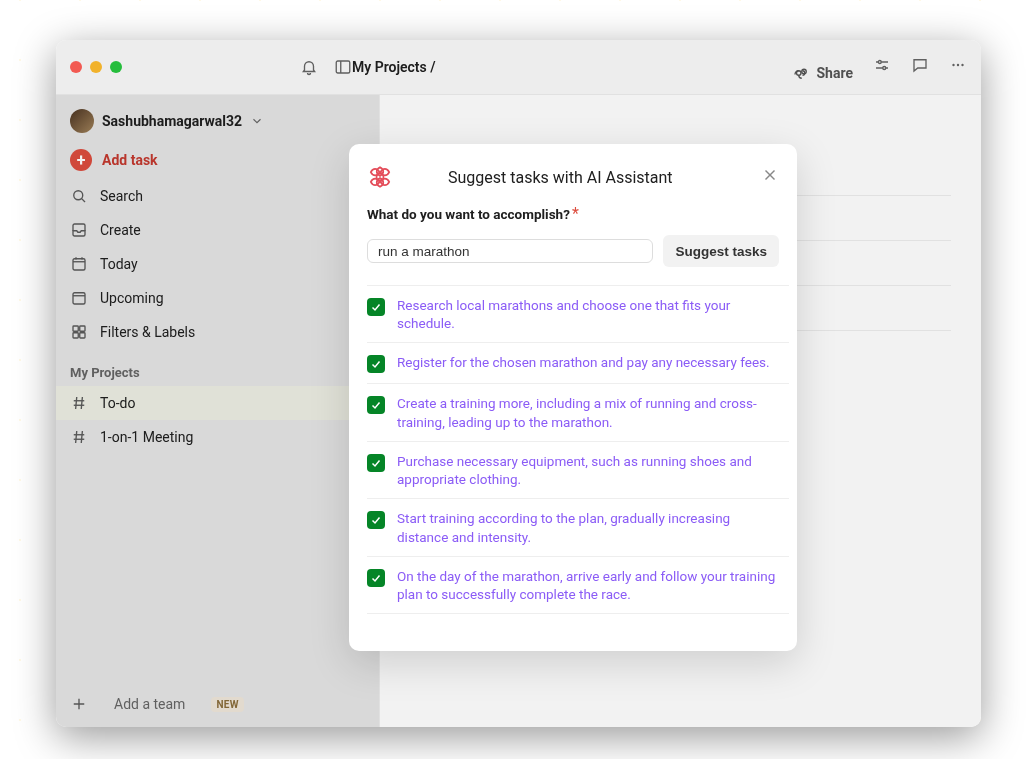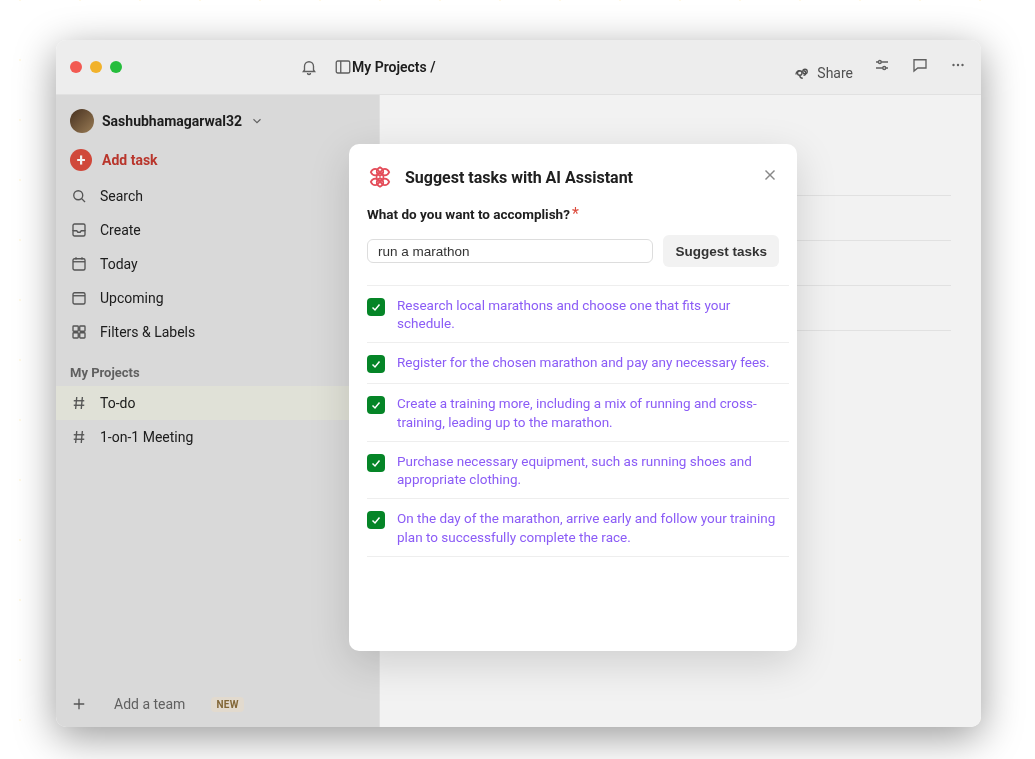--- a/index.html
+++ b/index.html
@@ -41,21 +41,21 @@
   .traffic { display: flex; gap: 8px; margin-right: 10px; }
   .dot { width: 12px; height: 12px; border-radius: 50%; }
   .dot.red { background: #ff5f57; }
   .dot.yellow { background: #febc2e; }
   .dot.green { background: #28c840; }
   .header-icons { display: flex; align-items: center; gap: 16px; margin-left: 168px; }
   .hicon { width: 18px; height: 18px; color: #666; cursor: pointer; }
   .breadcrumb { color: #202020; font-size: 14px; font-weight: 600; }
   .spacer { flex: 1; }
   .header-right { display: flex; align-items: center; gap: 20px; color: #666; }
-  .share { display: flex; align-items: center; gap: 6px; font-size: 14px; color: #555; font-weight: 400; cursor: pointer; margin-top: 11px; }
+  .share { display: flex; align-items: center; gap: 6px; font-size: 14px; color: #555; font-weight: 700; cursor: pointer; margin-top: 11px; }
   .iconbtn { color: #666; cursor: pointer; }
   .content { display: flex; height: calc(100% - 55px); }
   .sidebar { width: 324px; padding: 10px 0 0; border-right: 1px solid #eee; background: #e5e5e5; display: flex; flex-direction: column; }
   .ws-row { display: flex; align-items: center; gap: 8px; padding: 4px 14px 6px; }
   .avatar {
     width: 24px; height: 24px; border-radius: 50%;
     background: linear-gradient(135deg,#4a3321,#a2835a);
   }
   .ws-name { font-weight: 700; color: #1f1f1f; font-size: 14px; }
   .add-task-row { display: flex; align-items: center; gap: 10px; padding: 10px 14px 8px; color: #c3392f; font-size: 14px; font-weight: 700; cursor: pointer; }
@@ -80,21 +80,21 @@
     background: #fff; border-radius: 10px;
     box-shadow: 0 12px 40px rgba(0,0,0,0.15);
     display: flex; flex-direction: column;
     overflow: hidden;
   }
   .modal-header { display:flex; align-items:center; gap: 12px; padding: 20px 18px 10px; }
   .ai-icon {
     width: 26px; height: 26px; border-radius: 50%;
     display:flex;align-items:center;justify-content:center; color:#e44d5a;
   }
-  .modal-title { font-weight: 700; font-size: 16px; color:#202020; }
+  .modal-title { font-weight: 400; font-size: 16px; color:#202020;margin-left:43px; }
   .close { margin-left: auto; color:#888; cursor:pointer; }
   .prompt-row { padding: 4px 18px 8px; }
   .prompt-label { font-size: 13.5px; font-weight: 700; color:#202020; }
   .req-star { color:#dc4c3e; margin-left: 2px; }
   .input-row { display:flex; gap: 10px; padding: 4px 18px 8px; align-items:center; }
   .goal-input { flex:1; height: 24px; border:1px solid #ddd; border-radius: 6px; padding: 0 10px; font-size: 13.5px; color:#333; }
   .suggest-btn { height: 32px; background:#f2f2f2; border:none; border-radius:6px; padding:0 12px; font-size:13.5px; font-weight:600; color:#333; cursor:pointer; }
   .task-scroll { overflow-y: auto; margin: 10px 4px 0 0; padding: 0 4px 0 18px; flex: 1; }
   .task-row { display:flex; align-items:flex-start; gap:12px; padding: 10px 12px 10px 0; border-bottom:1px solid #eee; }
   .task-row:first-child { border-top:1px solid #eee; }
@@ -364,19 +364,27 @@
             </svg>
           </div>
         <div class="task-text">Purchase necessary equipment, such as running shoes and appropriate clothing.</div>
       </div>
       <div class="task-row">
         <div class="check">
             <svg viewBox="0 0 24 24" fill="none" stroke="currentColor" stroke-width="3">
               <polyline points="5 13 10 18 19 7"></polyline>
             </svg>
           </div>
+        <div class="task-text">Start training according to the plan, gradually increasing distance and intensity.</div>
+      </div>
+      <div class="task-row">
+        <div class="check">
+            <svg viewBox="0 0 24 24" fill="none" stroke="currentColor" stroke-width="3">
+              <polyline points="5 13 10 18 19 7"></polyline>
+            </svg>
+          </div>
         <div class="task-text">On the day of the marathon, arrive early and follow your training plan to successfully complete the race.</div>
       </div>
     </div>
 
   </div>
 
 </div>
 
 </body></html>

